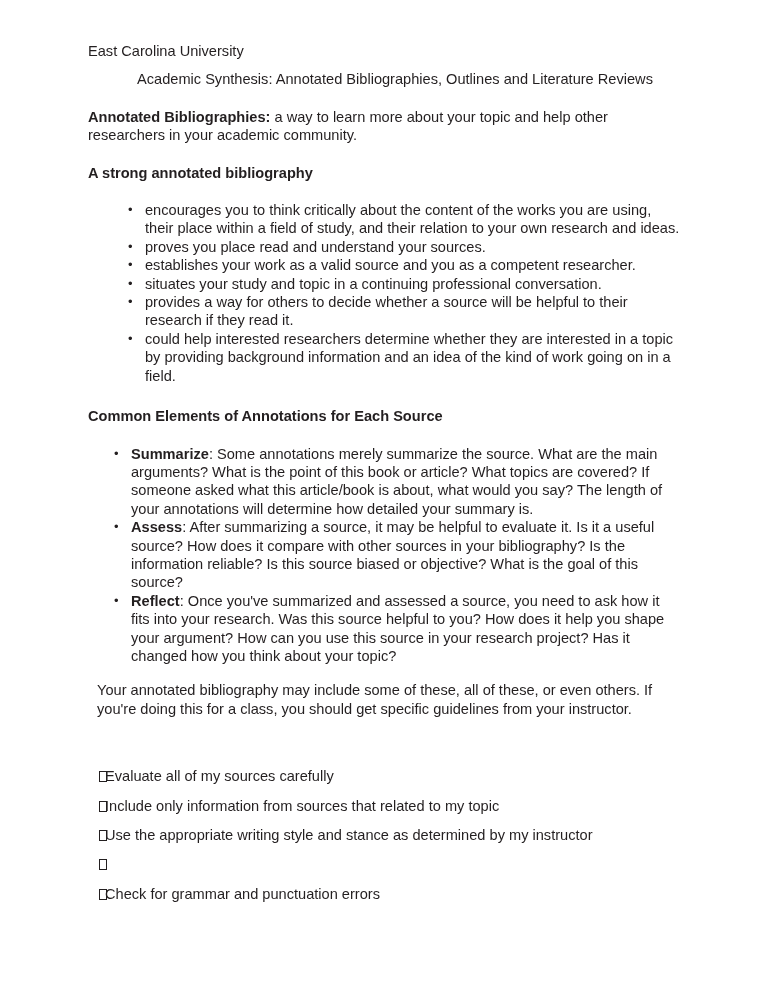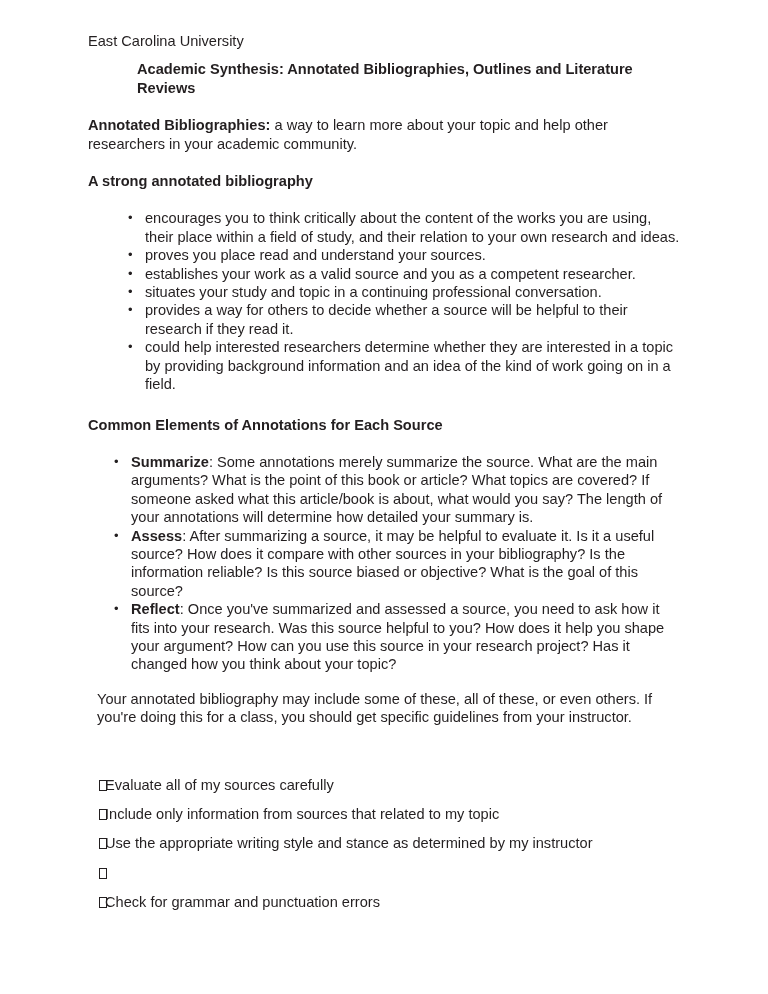--- a/index.html
+++ b/index.html
@@ -17,42 +17,42 @@
   #page {
     position: relative;
     width: 768px;
     height: 994px;
     background: #ffffff;
     overflow: hidden;
   }
   .content {
     position: absolute;
     left: 88px;
-    top: 32px;
+    top: 42px;
     width: 594px;
     font-size: 14.6px;
     line-height: 18.4px;
   }
   .line {
     white-space: pre-wrap;
   }
   .para {
     margin: 0;
     padding: 0;
   }
   .spacer-sm { height: 10px; }
   .spacer-md { height: 16px; }
   .spacer-lg { height: 19px; }
   .spacer-xl { height: 22px; }
   b, .bold {
     font-weight: bold;
     margin-top: 16px;
   }
   .title {
-    font-weight: bold;
+    font-weight: normal;
     padding-left: 49px;
   }
   .heading {
     font-weight: bold;
   }
   
   ul.blist {
     list-style: none;
     margin: 0;
     padding: 0;

